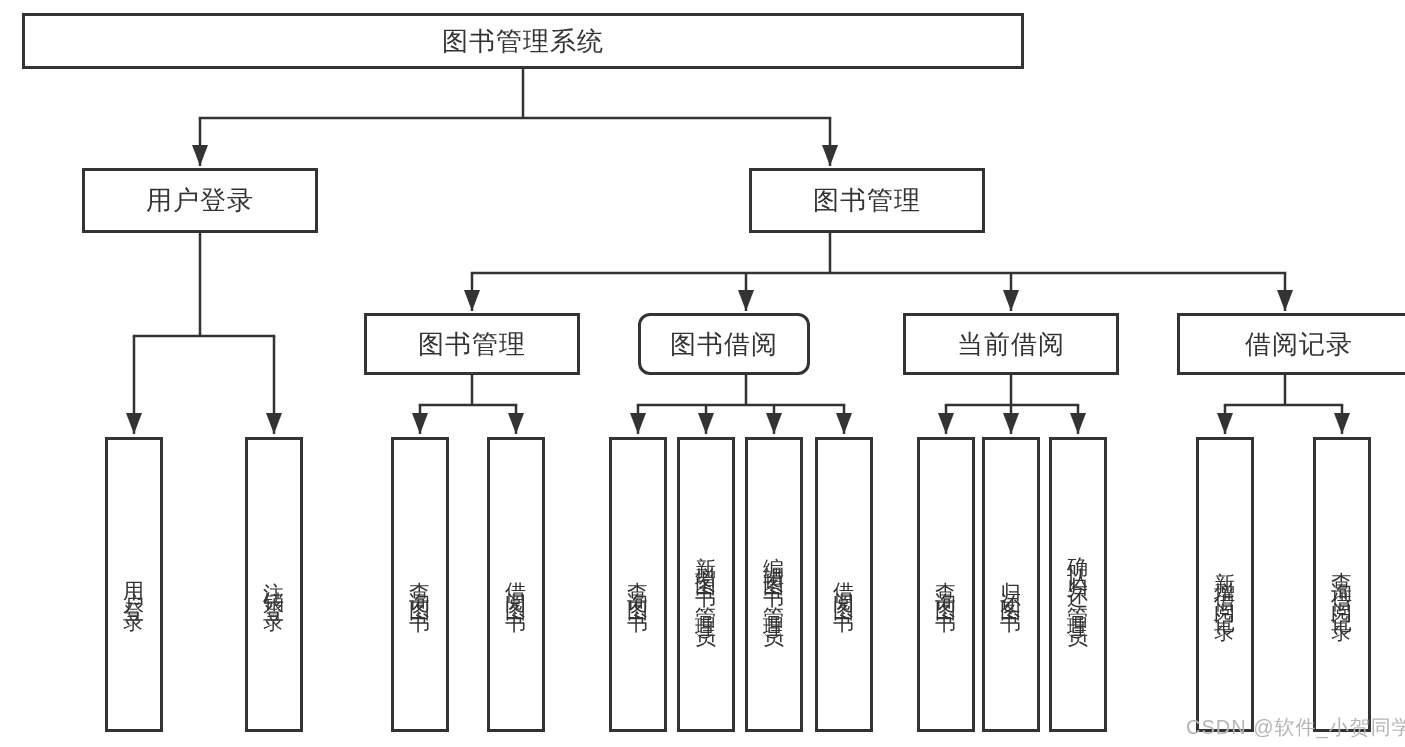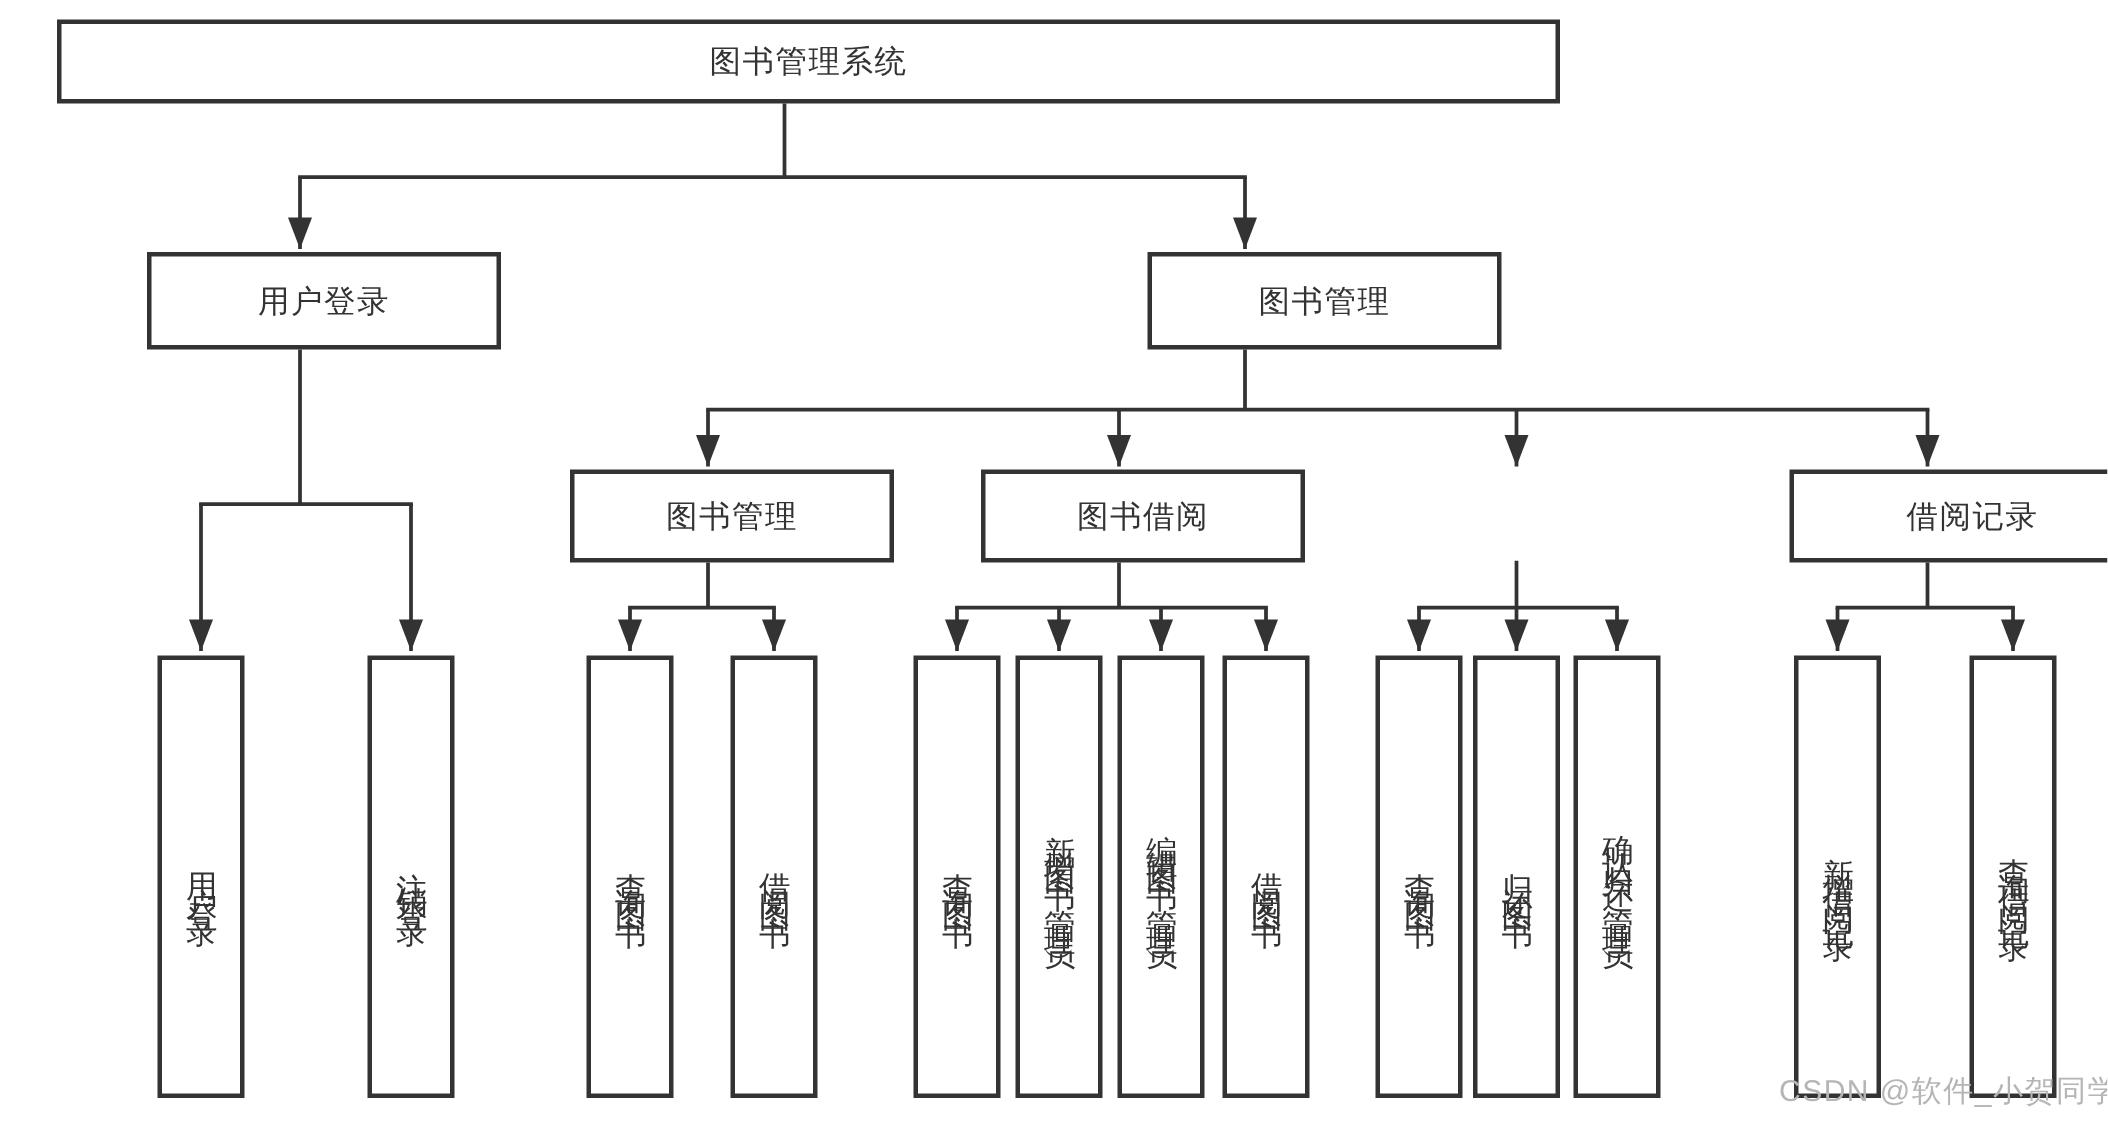--- a/index.html
+++ b/index.html
@@ -21,24 +21,23 @@
     box-sizing: border-box;
     border: 3px solid #333333;
     background: #ffffff;
     color: #333333;
     display: flex;
     align-items: center;
     justify-content: center;
     text-align: center;
   }
   .hnode {
-    font-size: 21px;
+    font-size: 26px;
     letter-spacing: 1px;
     white-space: nowrap;
-    margin-left: 16px;
   }
   .vnode {
     writing-mode: vertical-rl;
     text-orientation: mixed;
     font-size: 21px;
     line-height: 1;
     letter-spacing: 10px;
   }
   .watermark {
     position: absolute;
@@ -101,21 +100,22 @@
       <path d="M1342,405 V434" marker-end="url(#arrow)"></path>
     </g>
   </svg>
 
   <div class="node hnode" style="left:22px; top:13px; width:1002px; height:56px;">图书管理系统</div>
 
   <div class="node hnode" style="left:82px; top:168px; width:236px; height:65px;">用户登录</div>
   <div class="node hnode" style="left:749px; top:168px; width:236px; height:65px;">图书管理</div>
 
   <div class="node hnode" style="left:364px; top:313px; width:216px; height:62px;">图书管理</div>
-  <div class="node hnode" style="left:638px; top:313px; width:216px; height:62px;">图书借阅</div>
+  <div class="node hnode" style="left:638px; top:313px; width:172px; height:62px;border-radius:12px;">图书借阅</div>
+  <div class="node hnode" style="left:903px; top:313px; width:216px; height:62px;">当前借阅</div>
   <div class="node hnode" style="left:1177px; top:313px; width:244px; height:62px;">借阅记录</div>
 
   <div class="node vnode" style="left:105px; top:437px; width:58px; height:295px;">用户登录</div>
   <div class="node vnode" style="left:245px; top:437px; width:58px; height:295px;">注销登录</div>
 
   <div class="node vnode" style="left:391px; top:437px; width:58px; height:295px;">查询图书</div>
   <div class="node vnode" style="left:487px; top:437px; width:58px; height:295px;">借阅图书</div>
 
   <div class="node vnode" style="left:609px; top:437px; width:58px; height:295px;">查询图书</div>
   <div class="node vnode" style="left:677px; top:437px; width:58px; height:295px;">新增图书（管理员）</div>

